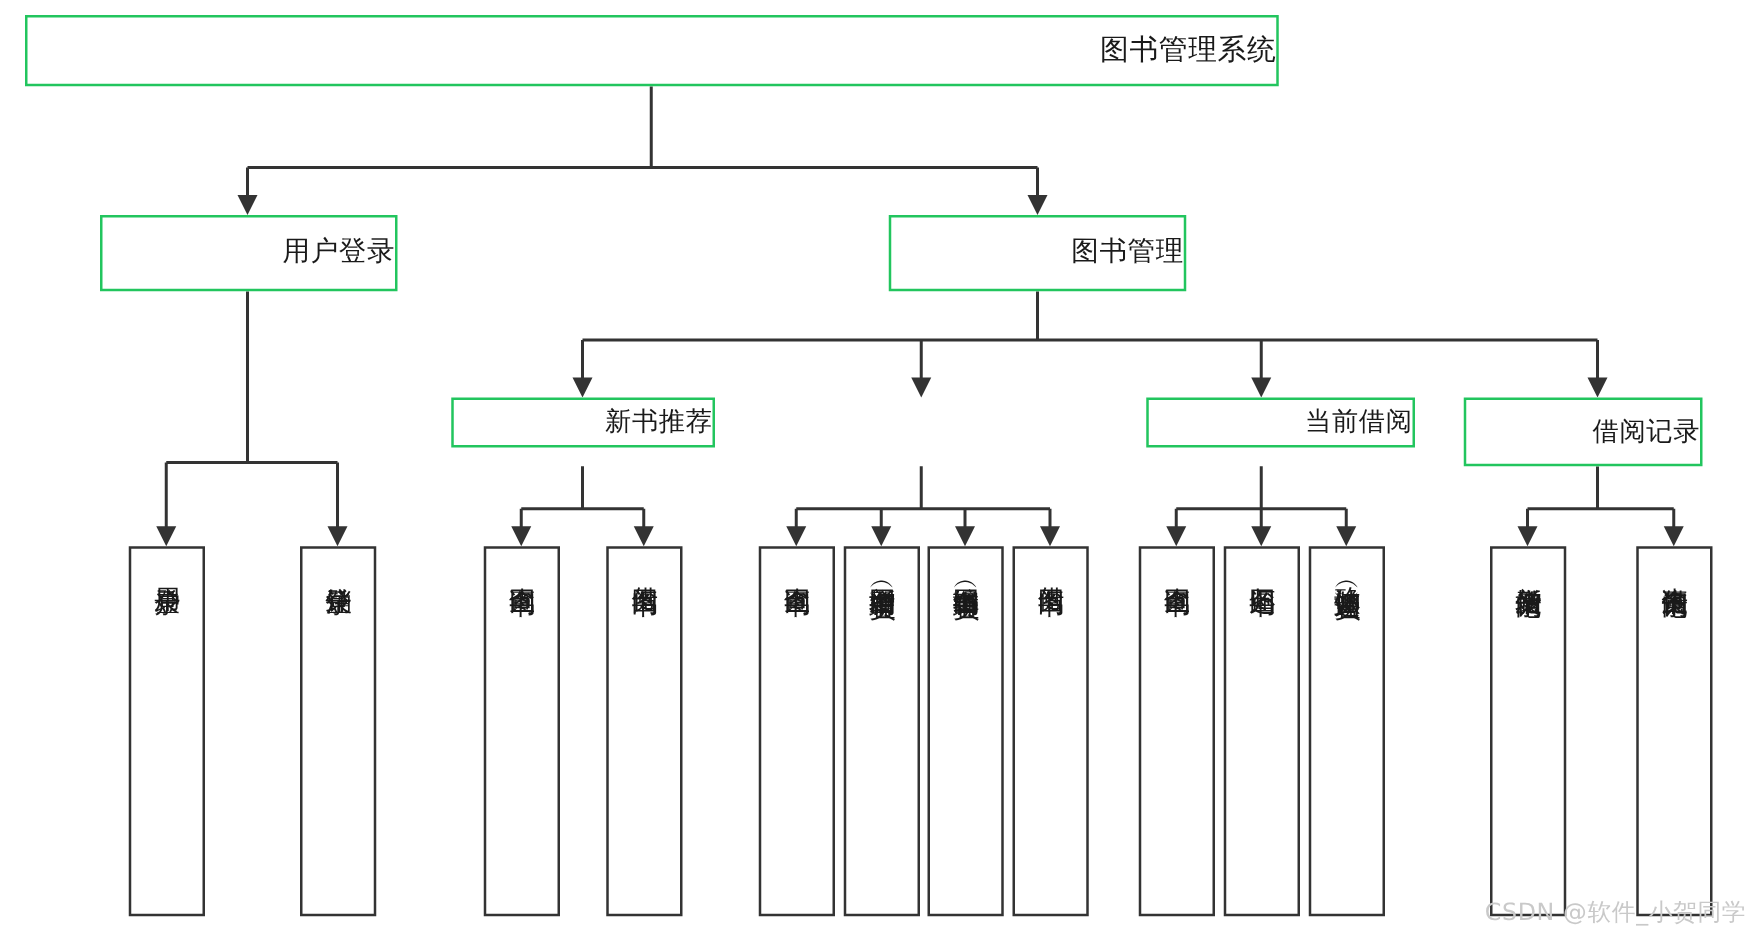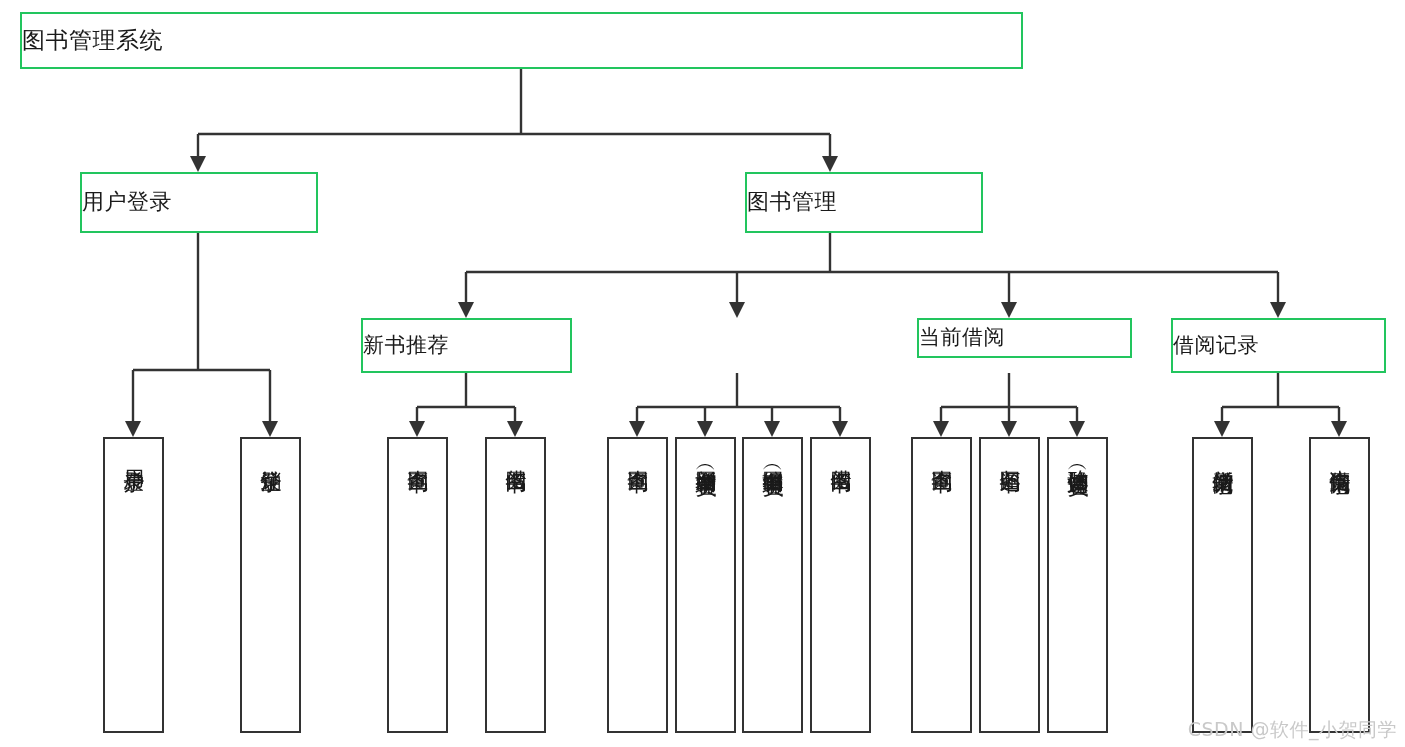--- a/index.html
+++ b/index.html
@@ -19,21 +19,21 @@
     overflow: hidden;
   }
   
   .node {
     position: absolute;
     box-sizing: border-box;
     background: #ffffff;
     border: 2px solid #22c55e;
     display: flex;
     align-items: center;
-    justify-content: flex-start;
+    justify-content: flex-end;
   }
   .node.root,
   .node.lvl1,
   .node.lvl2 {
     border-width: 2px;
   }
   .node-label {
     color: #1a1a1a;
     font-size: 22px;
     line-height: 1.2;
@@ -160,34 +160,34 @@
   </svg>
 
   <div class="node root" style="left:20px; top:12px; width:1003px; height:57px;">
     <span class="node-label">图书管理系统</span>
   </div>
 
   <div class="node lvl1" style="left:80px; top:172px; width:238px; height:61px;">
     <span class="node-label">用户登录</span>
   </div>
 
-  <div class="node lvl1" style="left:745px; top:172px; width:238px; height:61px;">
+  <div class="node lvl1" style="left:711px; top:172px; width:238px; height:61px;">
     <span class="node-label">图书管理</span>
   </div>
 
-  <div class="node lvl2" style="left:361px; top:318px; width:211px; height:55px;">
+  <div class="node lvl2" style="left:361px; top:318px; width:211px; height:40px;">
     <span class="node-label">新书推荐</span>
   </div>
 
 
   <div class="node lvl2" style="left:902px; top:318px; width:215px; height:40px;margin-left:15px;">
     <span class="node-label">当前借阅</span>
   </div>
 
-  <div class="node lvl2" style="left:1171px; top:318px; width:215px; height:55px;">
+  <div class="node lvl2" style="left:1171px; top:318px; width:191px; height:55px;">
     <span class="node-label">借阅记录</span>
   </div>
 
   <div class="node leaf" style="left:103px; top:437px; width:61px; height:296px;">
     <span class="node-label">用户登录</span>
   </div>
 
   <div class="node leaf" style="left:240px; top:437px; width:61px; height:296px;">
     <span class="node-label">注销登录</span>
   </div>

